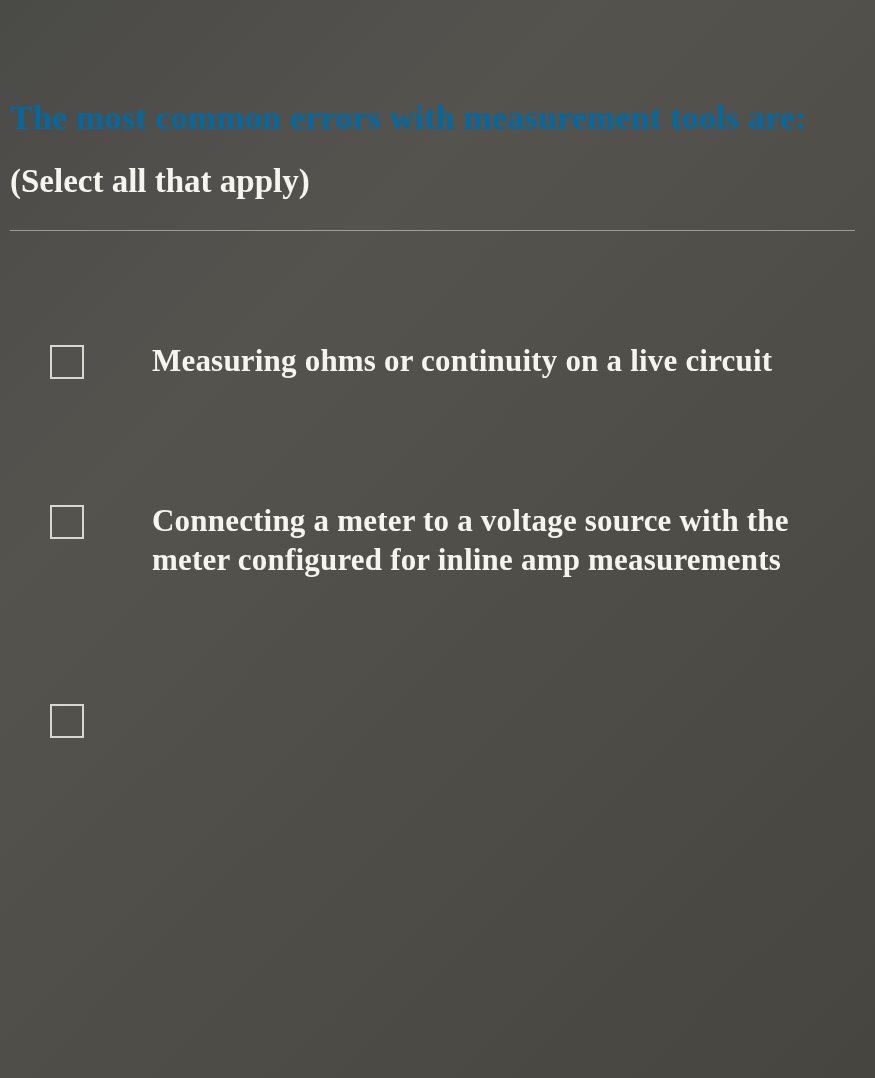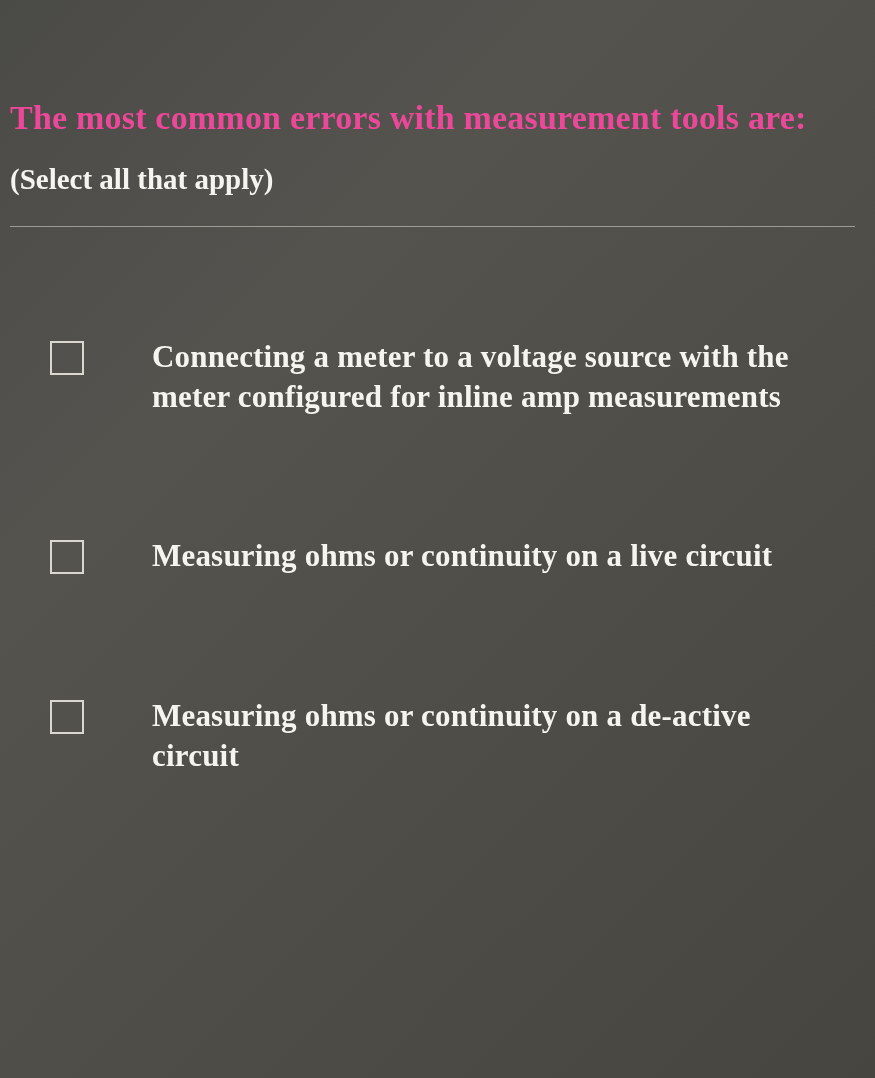--- a/index.html
+++ b/index.html
@@ -22,25 +22,25 @@
       padding: 95px 20px 40px 10px;
     }
     .question-block {
       margin-bottom: 30px;
     }
     .question-text {
       font-size: 34px;
       font-weight: bold;
       line-height: 1.35;
       letter-spacing: 0.2px;
-      color: #ec4899;
+      color: #0369a1;
       margin-bottom: 22px;
     }
     .instruction-text {
-      font-size: 29px;
+      font-size: 33px;
       font-weight: bold;
       color: #f6f4ef;
       margin-bottom: 30px;
     }
     .divider {
       border: none;
       border-top: 1px solid rgba(220, 218, 210, 0.55);
       margin: 10px 0 0 0;
     }
     .options {
@@ -82,28 +82,27 @@
   <div class="question-block">
     <div class="question-text">The most common errors with measurement tools are:</div>
     <div class="instruction-text">(Select all that apply)</div>
     <hr class="divider">
   </div>
 
   <div class="options">
 
     <div class="option-row">
       <span class="checkbox"></span>
-      <span class="option-label">Connecting a meter to a voltage source with the meter configured for inline amp measurements</span>
+      <span class="option-label">Measuring ohms or continuity on a live circuit</span>
     </div>
 
     <div class="option-row">
       <span class="checkbox"></span>
-      <span class="option-label">Measuring ohms or continuity on a live circuit</span>
+      <span class="option-label">Connecting a meter to a voltage source with the meter configured for inline amp measurements</span>
     </div>
 
 
     <div class="option-row">
       <span class="checkbox"></span>
-      <span class="option-label">Measuring ohms or continuity on a de-active circuit</span>
     </div>
 
   </div>
 </div>
 
 </body></html>

